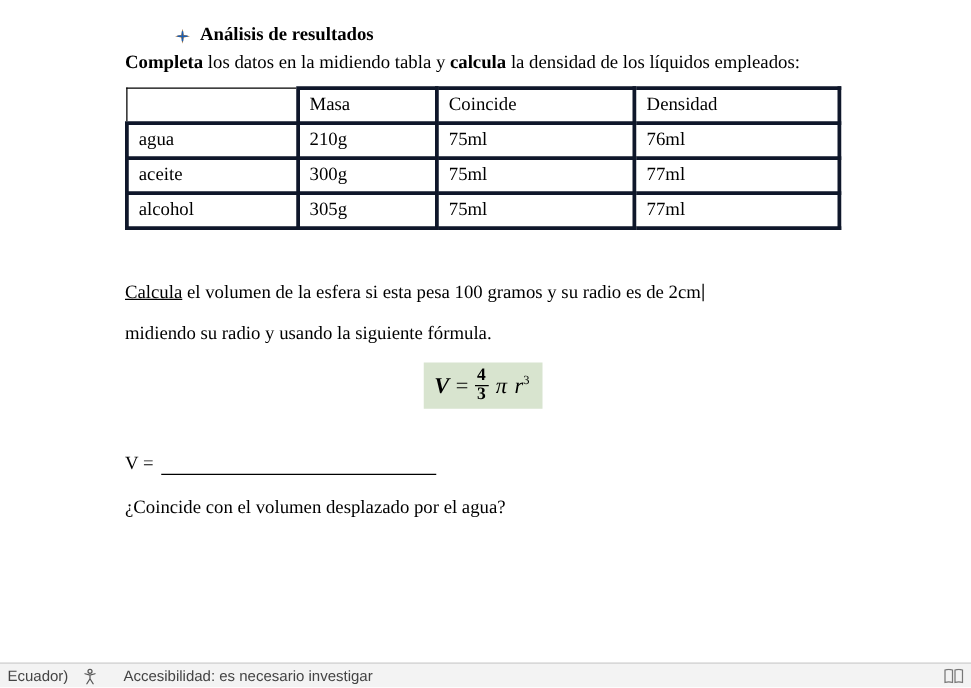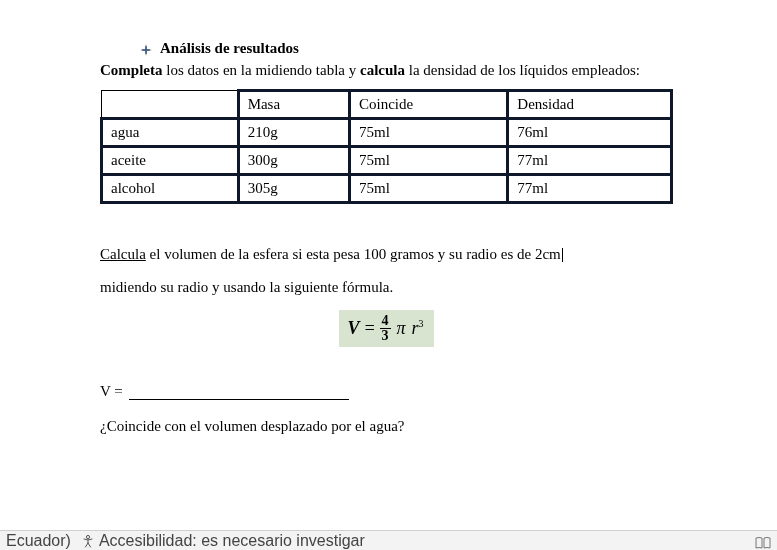--- a/index.html
+++ b/index.html
@@ -9,21 +9,20 @@
     font-size: 15px;
     color: #000;
     background: #fff;
     width: 777px;
     height: 550px;
     position: relative;
     overflow: hidden;
   }
   .page {
     padding: 20px 104px 0 100px;
-    margin-top: 20px;
   }
   .bullet-line {
     margin: 0 0 4px 40px;
     display: flex;
     align-items: center;
     gap: 8px;
   }
   .bullet-icon {
     width: 12px;
     height: 12px;
@@ -93,21 +92,21 @@
   }
   .para-coincide { margin: 0 0 24px 0; }
   .status-bar {
     position: absolute;
     left: 0; bottom: 0;
     width: 100%;
     height: 20px;
     background: #f3f3f3;
     border-top: 1px solid #d0d0d0;
     font-family: "Segoe UI", Arial, sans-serif;
-    font-size: 16px;
+    font-size: 12px;
     color: #444;
     display: flex;
     align-items: center;
     padding: 0 6px;
     justify-content: space-between;
   }
   .status-left { display:flex; align-items:center; gap:10px; }
   .status-right { display:flex; align-items:center; gap:4px; color:#666;}
   .acc-icon { width:14px; height:14px; display:inline-block; }
   .book-icon { width:16px; height:12px; display:inline-block; }
@@ -185,21 +184,21 @@
     <span class="line"></span>
   </p>
 
   <p class="para-coincide">¿Coincide con el volumen desplazado por el agua?</p>
 
 </div>
 
 <div class="status-bar">
   <div class="status-left">
     <span>Ecuador)</span>
-    <span style="display:flex;align-items:center;gap:4px;">
+    <span style="display:flex;align-items:center;gap:20px;">
       <span class="acc-icon">
         <svg viewBox="0 0 14 14" width="14" height="14">
           <circle cx="7" cy="3" r="1.6" fill="none" stroke="#555" stroke-width="1"></circle>
           <path d="M3 5 L7 6 L11 5 M7 6 L7 9 M7 9 L4.5 13 M7 9 L9.5 13" stroke="#555" stroke-width="1" fill="none" stroke-linecap="round"></path>
         </svg>
       </span>
       <span>Accesibilidad: es necesario investigar</span>
     </span>
   </div>
   <div class="status-right">

